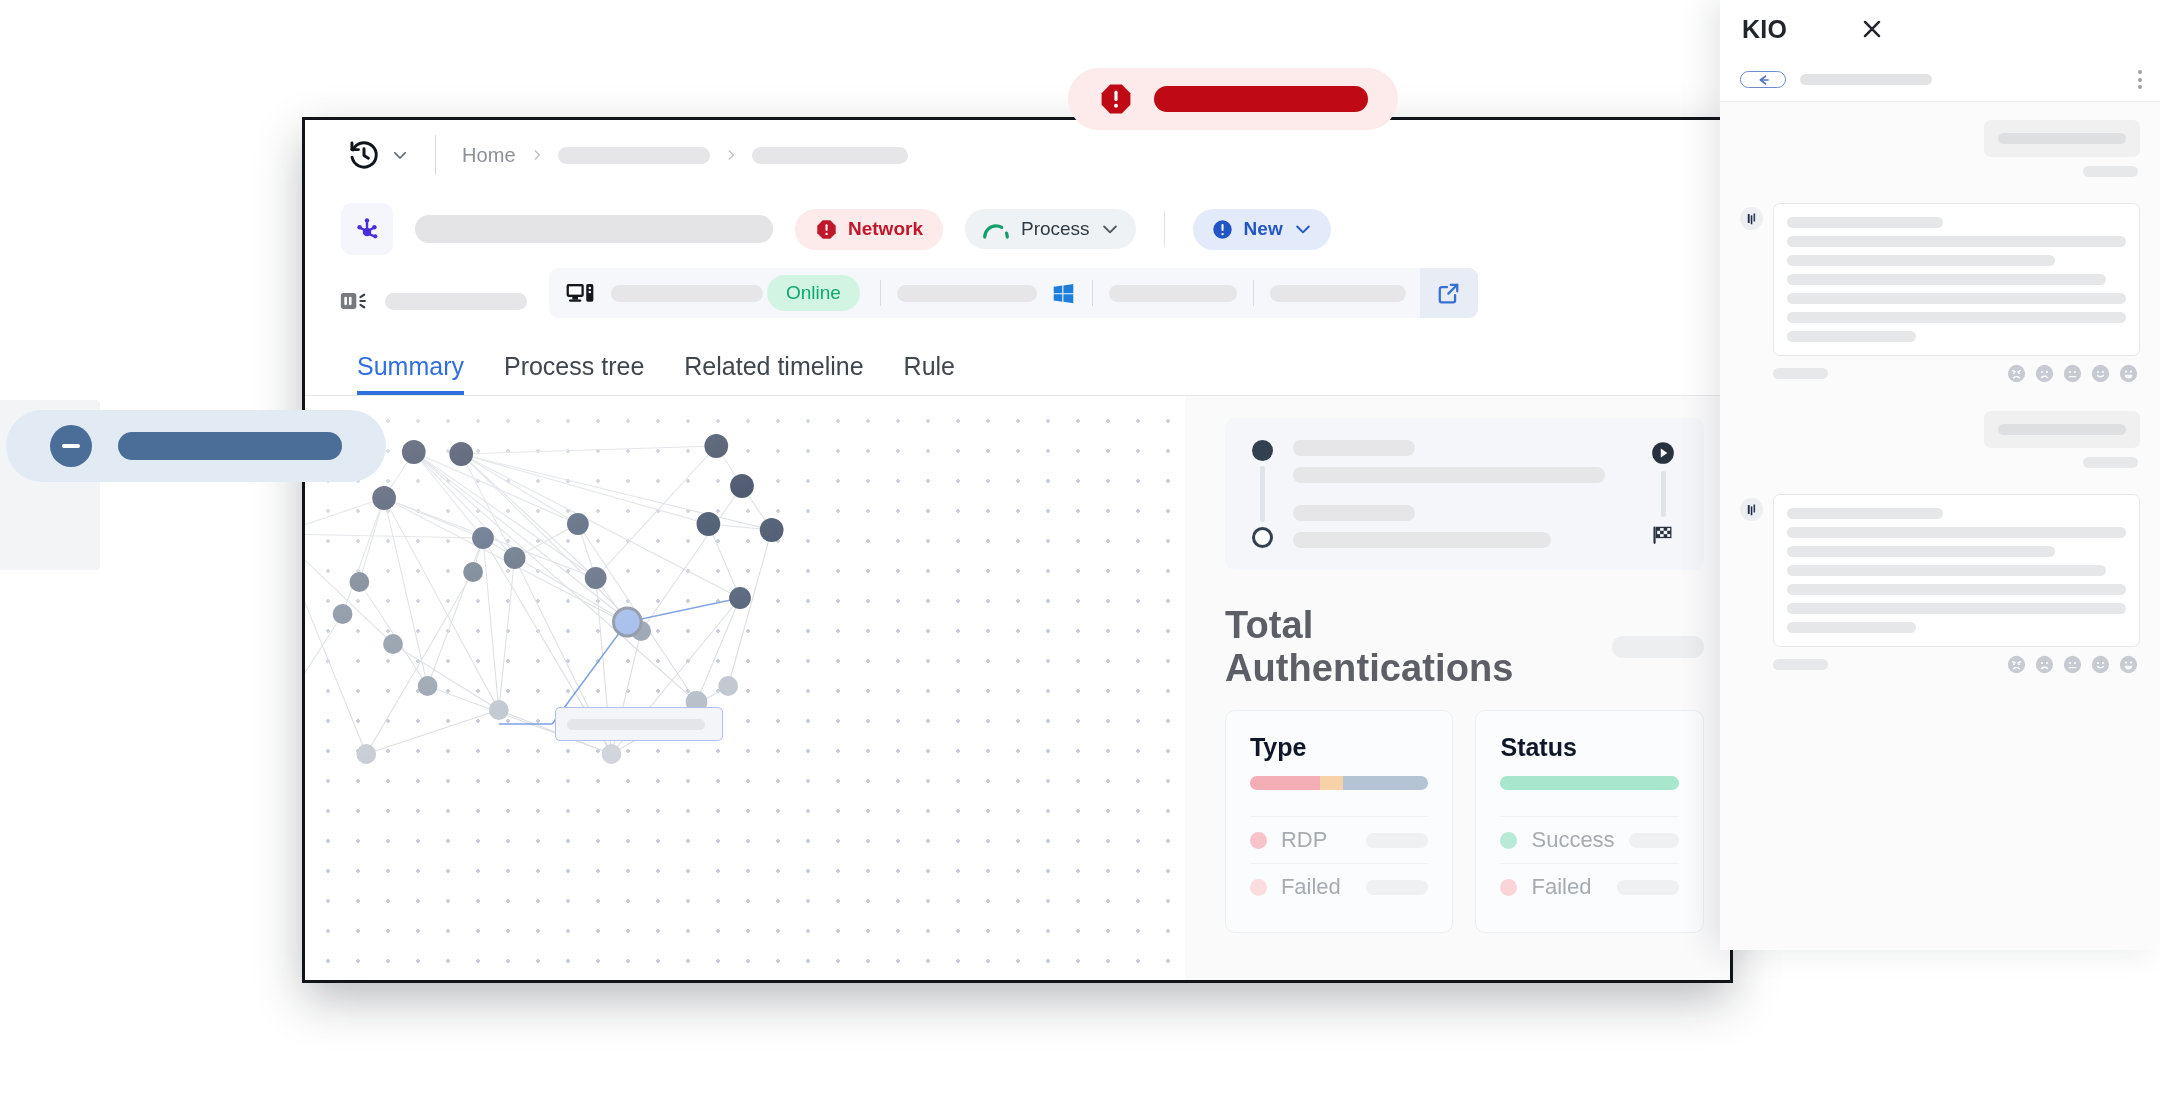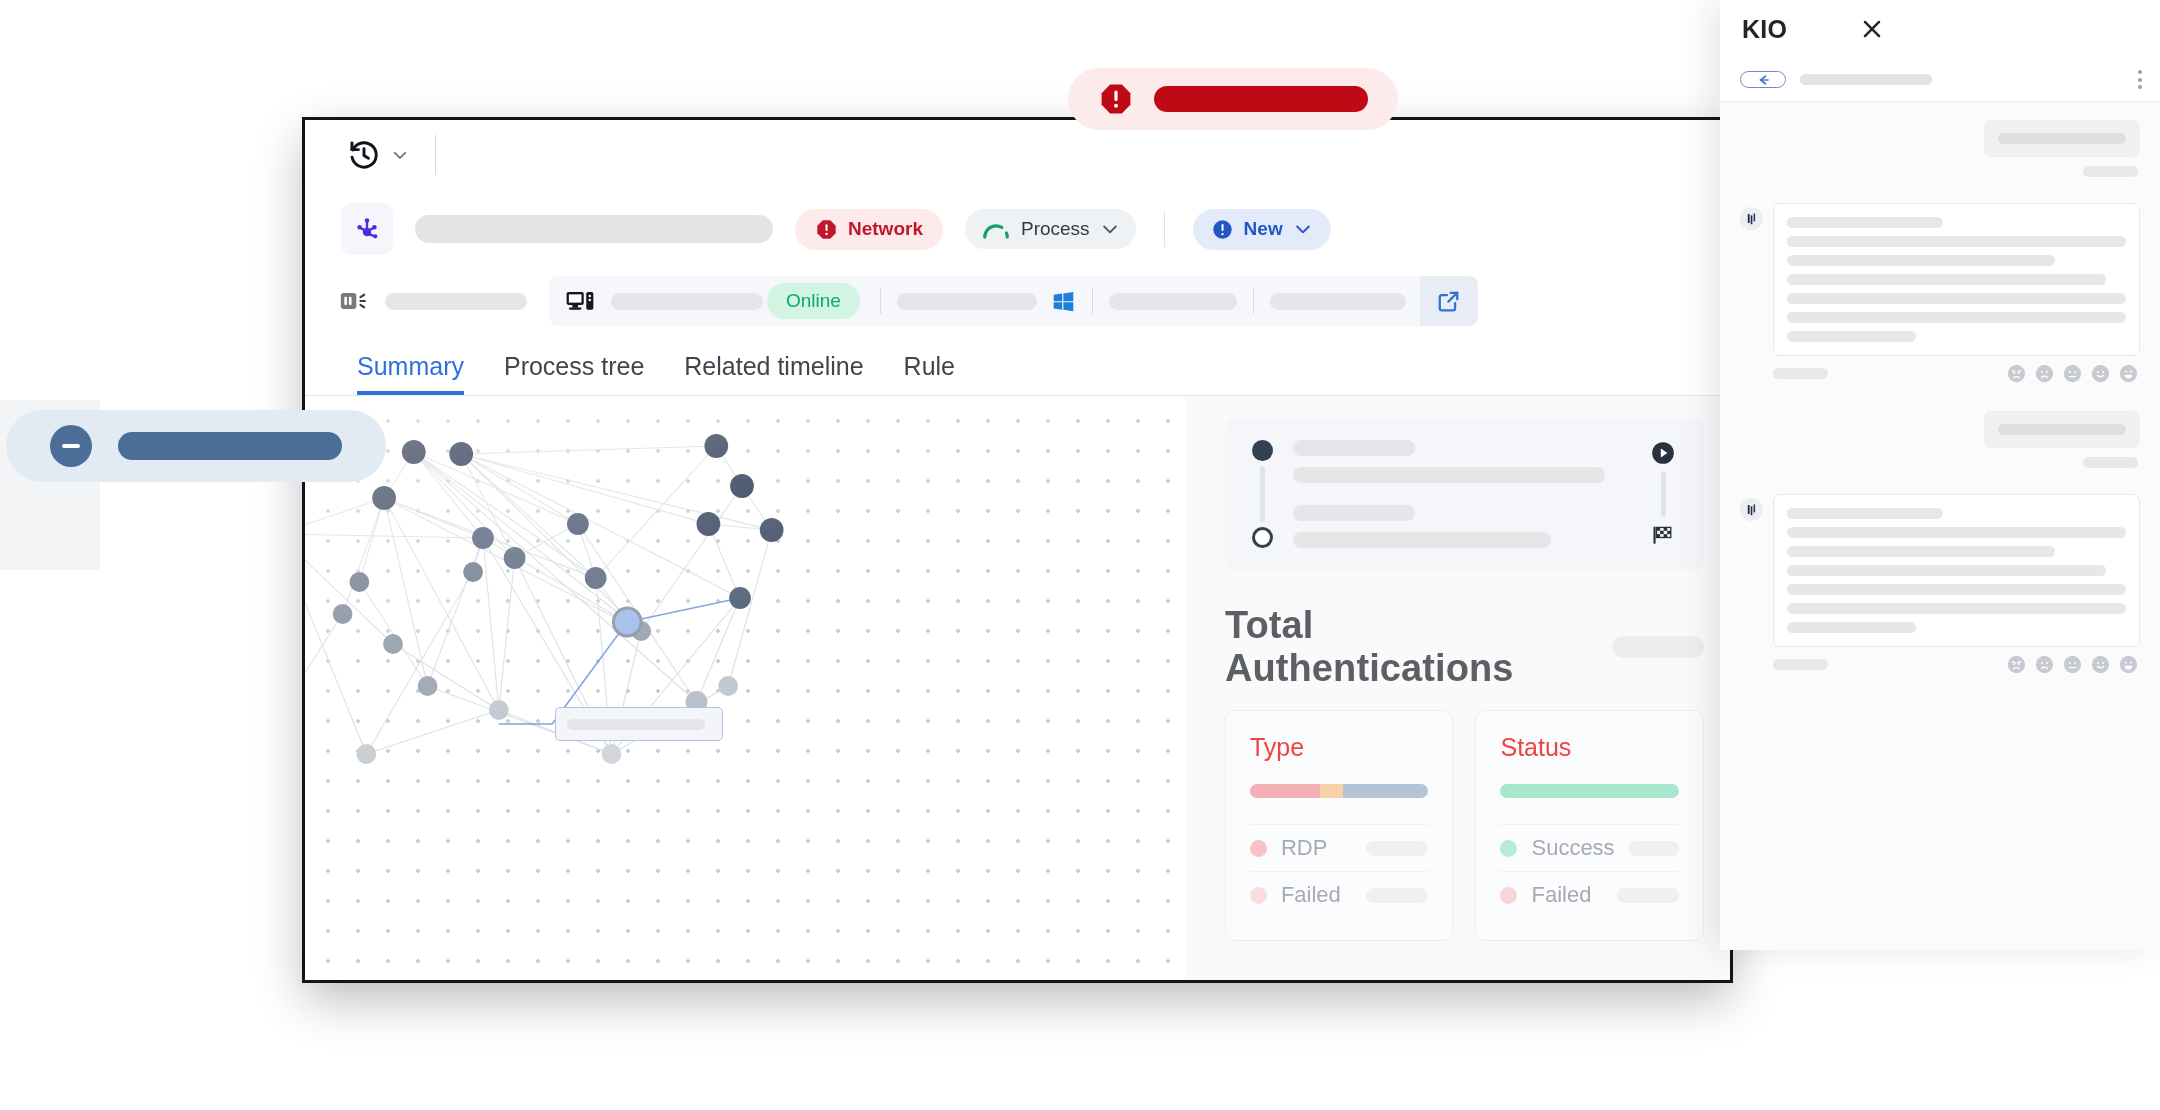--- a/index.html
+++ b/index.html
@@ -52,21 +52,21 @@
     white-space: nowrap;
   }
   .b-critical { background: #fdeaea; color: #c0182a; }
   .b-strong   { background: #eef2f4; color: #2f3b45; font-weight: 500; padding: 9px 16px; }
   .b-new      { background: #e3ebfb; color: #2356c5; padding: 9px 18px; }
   .vdiv2 { width: 1px; height: 36px; background: #dfe2e6; margin: 0 6px; }
 
   
   .meta-row {
     position: absolute; left: 0; top: 148px; right: 0; height: 66px;
-    display: flex; align-items: center; padding-left: 34px; gap: 0;
+    display: flex; padding-left: 34px; gap: 0;
   }
   .meta-left { display: flex; align-items: center; gap: 16px; }
   .meta-chip {
     margin-left: 22px; height: 50px; background: #f5f7fa; border-radius: 9px;
     display: flex; align-items: center; gap: 0; padding-left: 16px; padding-right: 0;
     flex: none;
   }
   .meta-chip .sep { width: 1px; height: 26px; background: #d9dde3; margin: 0 16px; }
   .pill-green {
     background: #d2f5e3; color: #10a86c; font-size: 19px; font-weight: 500;
@@ -129,21 +129,21 @@
   .rp-ico-col { width: 30px; display: flex; flex-direction: column; align-items: center; flex: none; }
 
   .sect-title { display: flex; align-items: center; gap: 18px; margin: 34px 0 20px 0; }
   .sect-title h2 { font-size: 38px; color: #5c6066; font-weight: 700; letter-spacing: .1px; }
   .sect-title .ph { width: 96px; height: 22px; border-radius: 11px; background: #eceef0; }
   .auth-cards { display: flex; gap: 22px; }
   .auth-card {
     flex: 1; min-width: 0; background: #fbfcfd; border: 1px solid #eceef1;
     border-radius: 10px; padding: 22px 24px;
   }
-  .auth-card h3 { font-size: 25px; color: #ef4444; font-weight: 400; margin-bottom: 22px; }
+  .auth-card h3 { font-size: 25px; color: #0f172a; font-weight: 700; margin-bottom: 14px; }
   .stackbar { height: 14px; border-radius: 7px; overflow: hidden; display: flex; margin-bottom: 26px; }
   .legend-row { display: flex; align-items: center; gap: 14px; padding: 10px 0; border-top: 1px solid #f0f1f3; }
   .legend-row:first-of-type { border-top: none; }
   .lg-dot { width: 17px; height: 17px; border-radius: 50%; flex: none; }
   .lg-lbl { font-size: 22px; color: #a6abb1; flex: 1; }
   .lg-ph { width: 62px; height: 15px; border-radius: 8px; background: #eef0f2; }
 
   
   .kio {
     position: absolute; right: 0; top: 0; width: 440px; height: 950px;
@@ -242,20 +242,35 @@
             <path d="M12 7.6v4.8l3.1 1.9"></path>
           </svg>
         </span>
         <span class="chev-sm">
           <svg viewBox="0 0 24 24" width="18" height="18" fill="none" stroke="#5b6470" stroke-width="2.2" stroke-linecap="round" stroke-linejoin="round">
               <path d="M5 9l7 7 7-7"></path>
             </svg>
         </span>
       </div>
       <div class="vdiv"></div>
+      <div class="bc">
+        <span class="bc-home">Home</span>
+        <span class="bc-sep">
+          <svg viewBox="0 0 24 24" width="14" height="16" fill="none" stroke="#b4b9c0" stroke-width="2.2" stroke-linecap="round" stroke-linejoin="round">
+              <path d="M9 5l7 7-7 7"></path>
+            </svg>
+        </span>
+        <span class="ph" style="width:152px"></span>
+        <span class="bc-sep">
+          <svg viewBox="0 0 24 24" width="14" height="16" fill="none" stroke="#b4b9c0" stroke-width="2.2" stroke-linecap="round" stroke-linejoin="round">
+              <path d="M9 5l7 7-7 7"></path>
+            </svg>
+        </span>
+        <span class="ph" style="width:156px"></span>
+      </div>
     </div>
 
     <div class="title-row">
       <div class="app-ico-box">
         <svg viewBox="0 0 24 24" width="30" height="30" fill="none" stroke="#4b2ddb" stroke-width="1.9" stroke-linecap="round">
           <circle cx="12" cy="14.4" r="3.4" fill="#4b2ddb" stroke="none"></circle>
           <circle cx="6.1" cy="10.6" r="1.8" fill="#4b2ddb" stroke="none"></circle>
           <circle cx="17.9" cy="10.6" r="1.8" fill="#4b2ddb" stroke="none"></circle>
           <circle cx="12" cy="5.2" r="1.8" fill="#4b2ddb" stroke="none"></circle>
           <circle cx="18.6" cy="17.8" r="1.7" fill="#4b2ddb" stroke="none"></circle>

